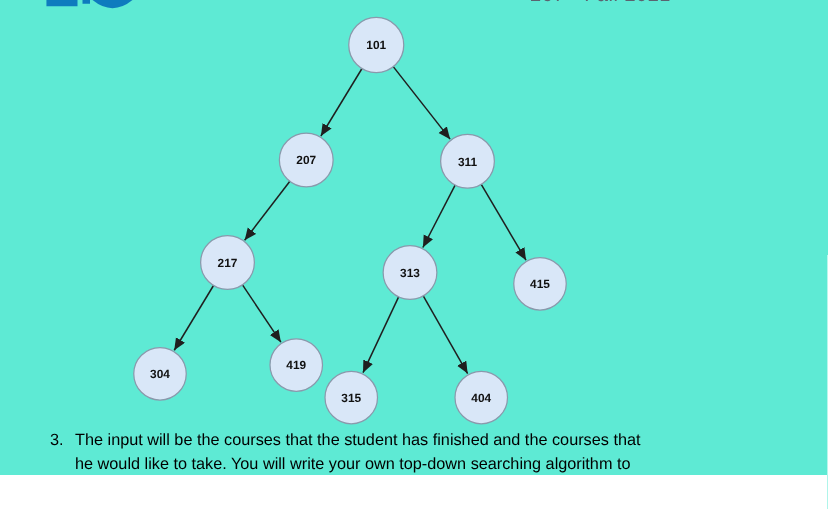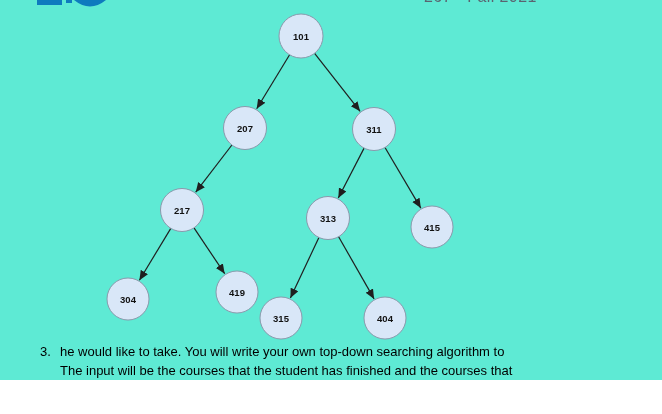--- a/index.html
+++ b/index.html
@@ -129,18 +129,18 @@
       </g>
       <g>
         <circle cx="385" cy="318" r="21" fill="#d9e7f8" stroke="#8a99ac" stroke-width="1"></circle>
         <text x="385" y="321.5" text-anchor="middle" fill="#111111">404</text>
       </g>
     </svg>
 
   <div class="instructions">
     <span class="num">3.</span>
     <div class="lines">
+      <div>The input will be the courses that the student has finished and the courses that</div>
       <div>he would like to take. You will write your own top-down searching algorithm to</div>
-      <div>The input will be the courses that the student has finished and the courses that</div>
     </div>
   </div>
 
 </div>
 
 </body></html>

